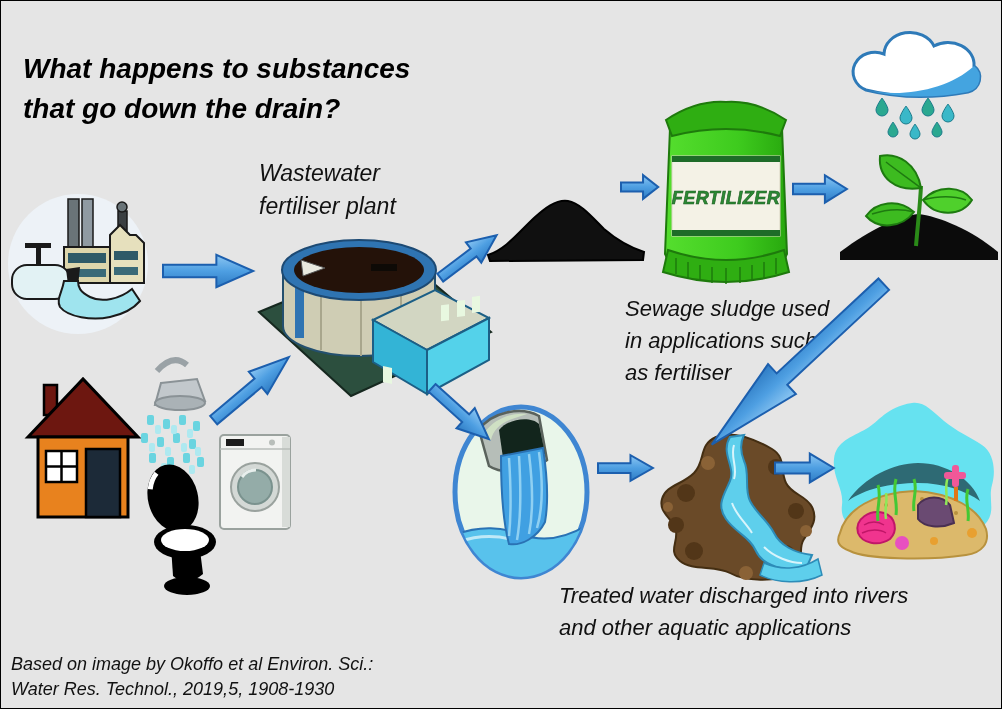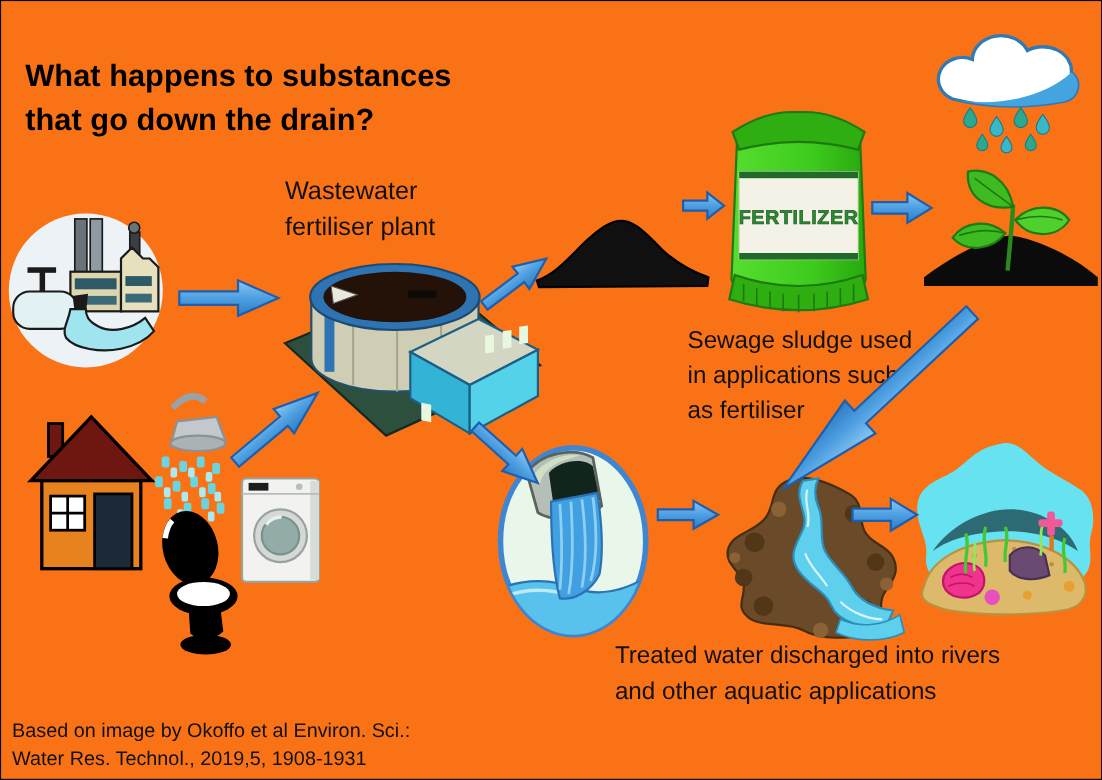--- a/index.html
+++ b/index.html
@@ -1,19 +1,19 @@
 <!DOCTYPE html>
 <html><head>
 <meta charset="utf-8">
 <style>
   html,body{margin:0;padding:0;background:#fff;}
   #canvas{
-    position:relative;width:1002px;height:709px;background:#f97316;
+    position:relative;width:1002px;height:709px;background:#e5e5e5;
     border:1px solid #000;box-sizing:border-box;overflow:hidden;
-    font-family:"Liberation Sans", sans-serif;color:#1a1a1a;
+    font-family:"Liberation Sans", sans-serif;color:#1a1a1a;font-style:italic;
   }
   .abs{position:absolute;}
   .txt{white-space:pre-line;}
   .title{left:22px;top:48px;font-size:28px;font-weight:bold;line-height:1.43;color:#000;}
   .lbl{font-size:22px;line-height:1.45;color:#111;}
   .lbl-plant{left:258px;top:156px;font-size:23px;}
   .lbl-sludge{left:578px;top:292px;margin-left:46px;}
   .lbl-cosmetic{left:228px;top:543px;line-height:1.5;}
   .lbl-treated{left:558px;top:579px;}
   .citation{left:10px;top:651px;font-size:18px;line-height:1.4;color:#111;}
@@ -44,21 +44,21 @@
 that go down the drain?</div>
 
   <div class="abs txt lbl lbl-plant">Wastewater
 fertiliser plant</div>
   <div class="abs txt lbl lbl-sludge">Sewage sludge used
 in applications such
 as fertiliser</div>
   <div class="abs txt lbl lbl-treated">Treated water discharged into rivers
 and other aquatic applications</div>
   <div class="abs txt citation">Based on image by Okoffo et al Environ. Sci.:
-Water Res. Technol., 2019,5, 1908-1931</div>
+Water Res. Technol., 2019,5, 1908-1930</div>
 
   <svg class="icon" style="left:5px;top:188px" width="160" height="150" viewBox="0 0 160 150">
     <circle cx="72" cy="75" r="70" fill="#edf2f7"></circle>
     <rect x="62" y="10" width="11" height="52" fill="#6a7478" stroke="#1a1a1a" stroke-width="1.5"></rect>
     <rect x="76" y="10" width="11" height="52" fill="#8f9aa2" stroke="#1a1a1a" stroke-width="1.5"></rect>
     <rect x="58" y="58" width="46" height="36" fill="#ddd6ac" stroke="#1a1a1a" stroke-width="2"></rect>
     <rect x="62" y="64" width="38" height="10" fill="#2e5a68"></rect>
     <rect x="62" y="80" width="38" height="8" fill="#3a6a78"></rect>
     <rect x="112" y="22" width="9" height="20" fill="#3a3f42" stroke="#1a1a1a" stroke-width="1.5"></rect>
     <circle cx="116" cy="18" r="5" fill="#6a7478" stroke="#1a1a1a" stroke-width="1.5"></circle>

